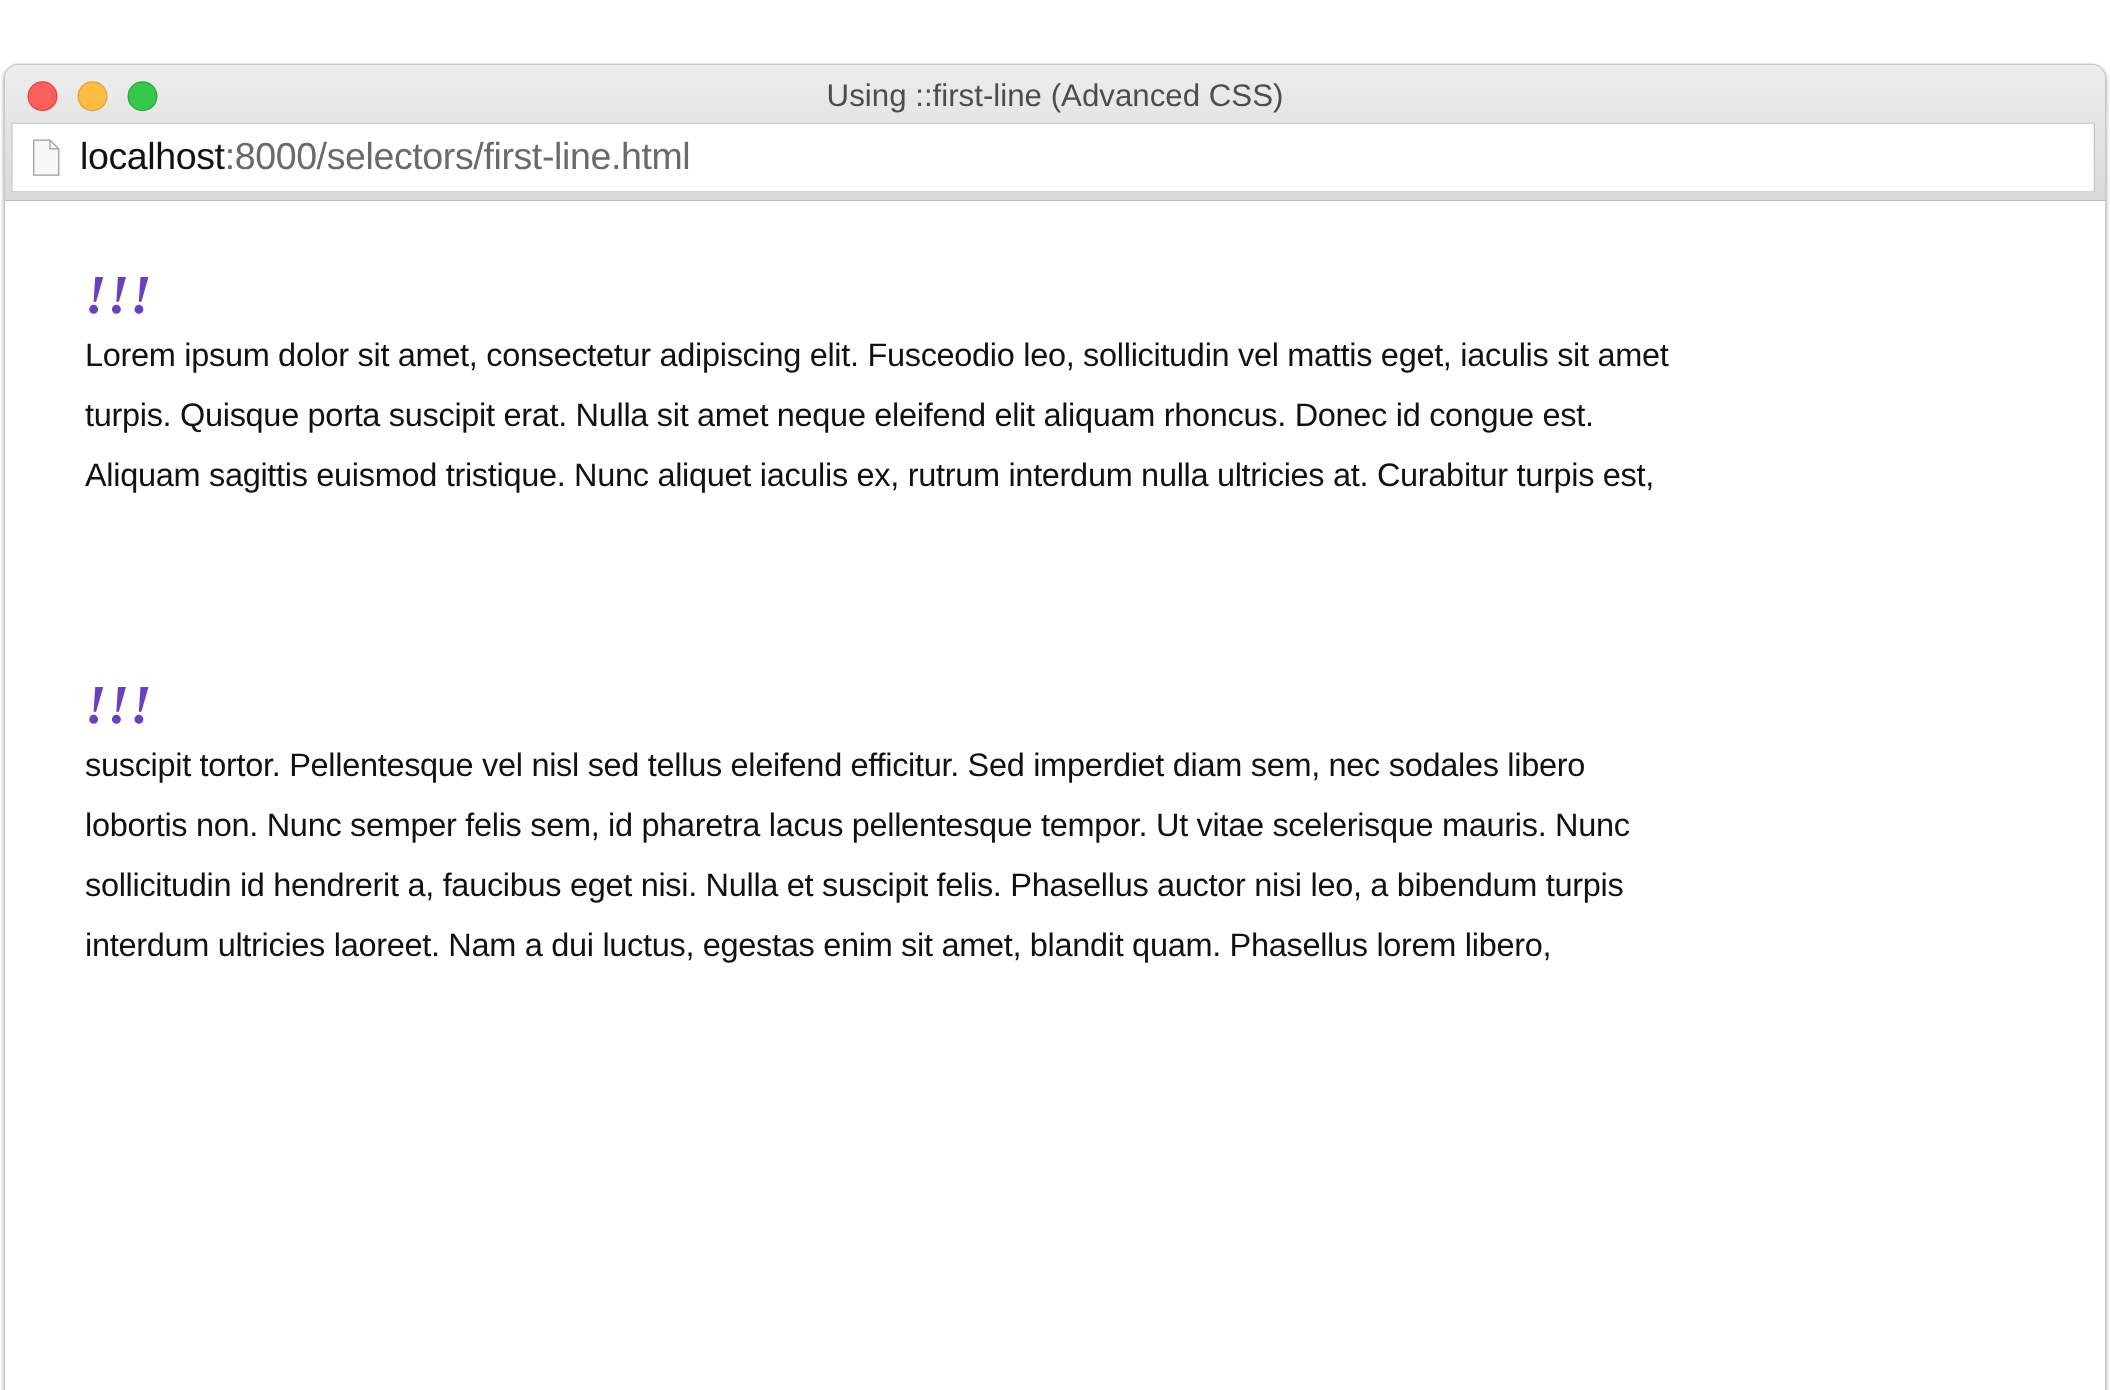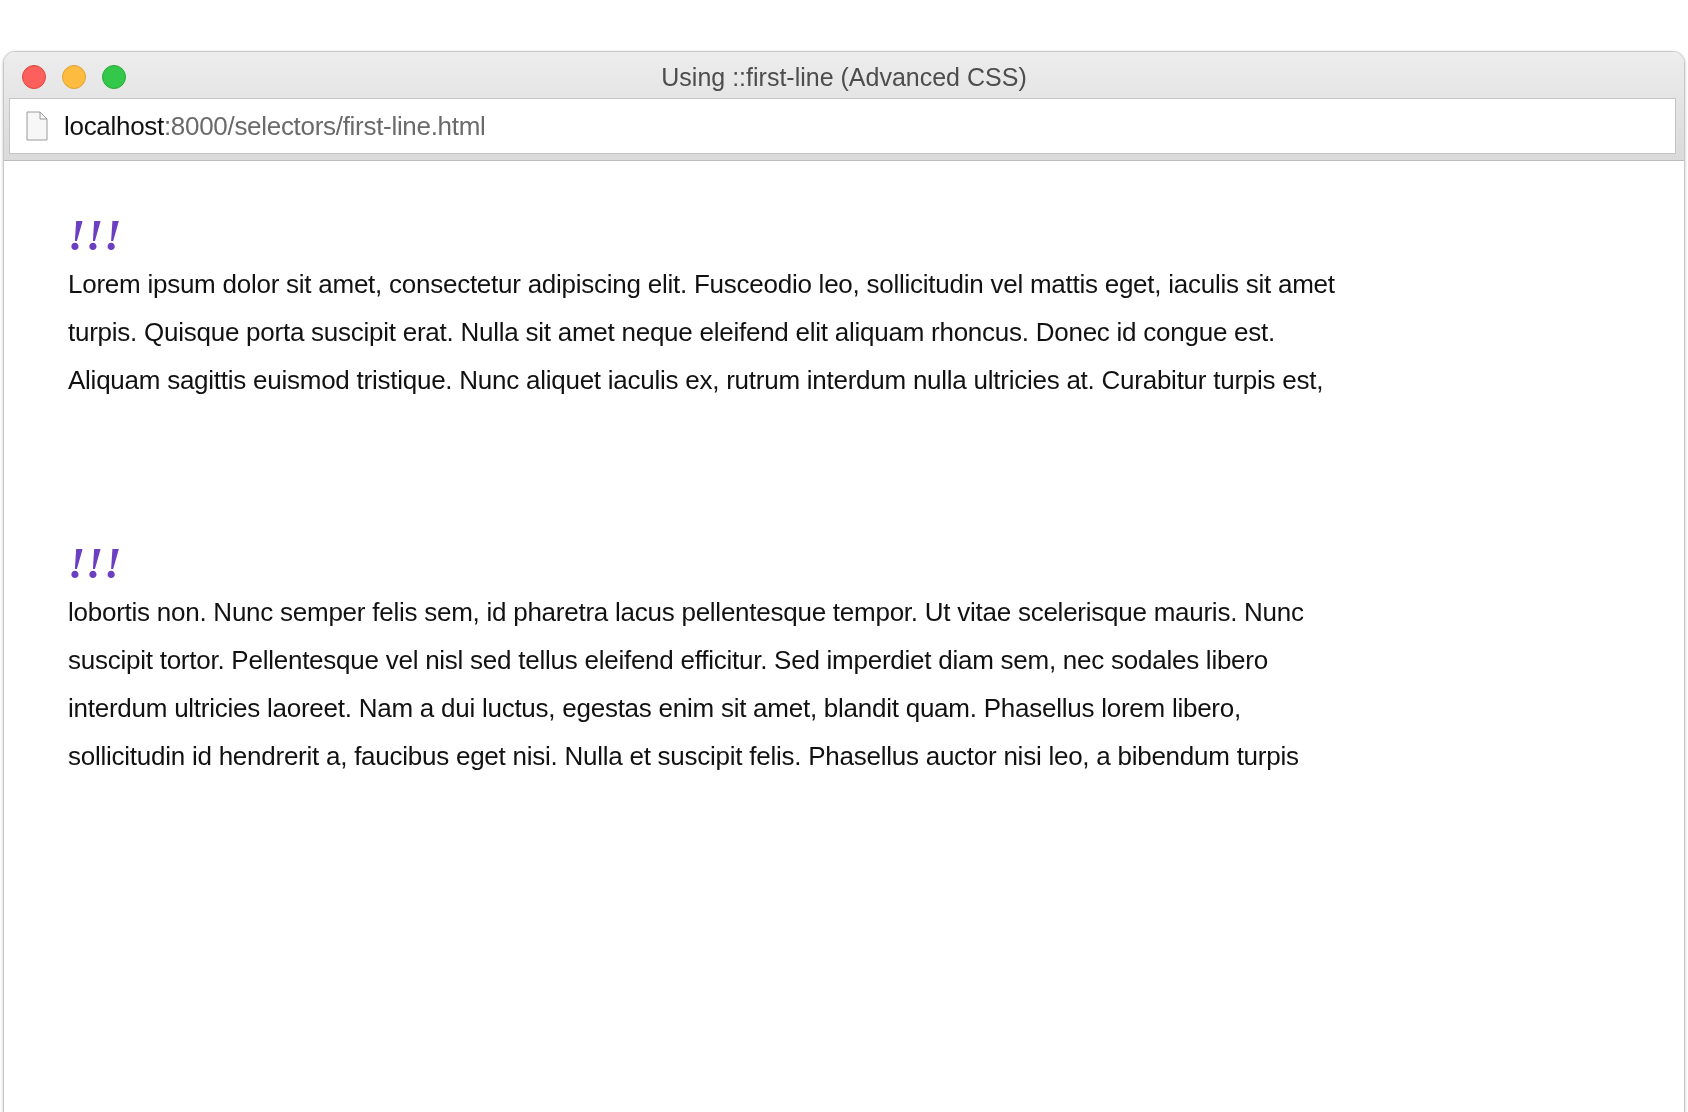--- a/index.html
+++ b/index.html
@@ -67,21 +67,21 @@
     left: 16px;
     top: 12px;
     width: 22px;
     height: 30px;
   }
   .url {
     position: absolute;
     left: 54px;
     top: 9px;
     font-family: "Liberation Sans", sans-serif;
-    font-size: 26px;
+    font-size: 30px;
     line-height: 36px;
     white-space: nowrap;
     letter-spacing: -0.3px;
   }
   .url .host { color: #111111; }
   .url .rest { color: #6a6a6a; }
   .content {
     position: absolute;
     left: 0; top: 109px;
     width: 100%;
@@ -144,20 +144,20 @@
       <div class="para">
         <span class="line">Lorem ipsum dolor sit amet, consectetur adipiscing elit. Fusceodio leo, sollicitudin vel mattis eget, iaculis sit amet</span>
         <span class="line">turpis. Quisque porta suscipit erat. Nulla sit amet neque eleifend elit aliquam rhoncus. Donec id congue est.</span>
         <span class="line">Aliquam sagittis euismod tristique. Nunc aliquet iaculis ex, rutrum interdum nulla ultricies at. Curabitur turpis est,</span>
       </div>
     </div>
 
     <div class="section" style="top: 381px;">
       <div class="bang">!!!</div>
       <div class="para">
+        <span class="line">suscipit tortor. Pellentesque vel nisl sed tellus eleifend efficitur. Sed imperdiet diam sem, nec sodales libero</span>
         <span class="line">lobortis non. Nunc semper felis sem, id pharetra lacus pellentesque tempor. Ut vitae scelerisque mauris. Nunc</span>
-        <span class="line">suscipit tortor. Pellentesque vel nisl sed tellus eleifend efficitur. Sed imperdiet diam sem, nec sodales libero</span>
+        <span class="line">sollicitudin id hendrerit a, faucibus eget nisi. Nulla et suscipit felis. Phasellus auctor nisi leo, a bibendum turpis</span>
         <span class="line">interdum ultricies laoreet. Nam a dui luctus, egestas enim sit amet, blandit quam. Phasellus lorem libero,</span>
-        <span class="line">sollicitudin id hendrerit a, faucibus eget nisi. Nulla et suscipit felis. Phasellus auctor nisi leo, a bibendum turpis</span>
       </div>
     </div>
   </div>
 </div>
 
 </body></html>

